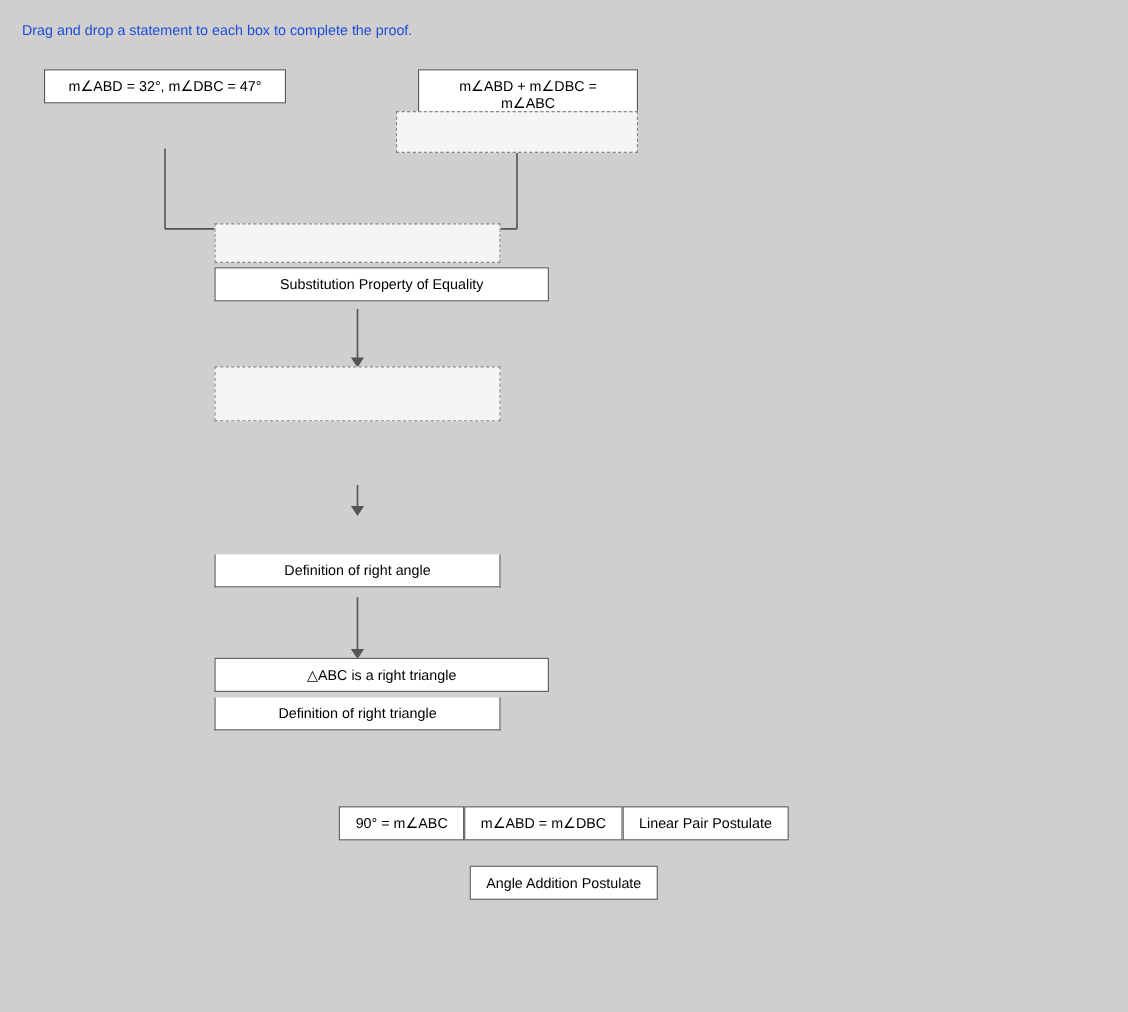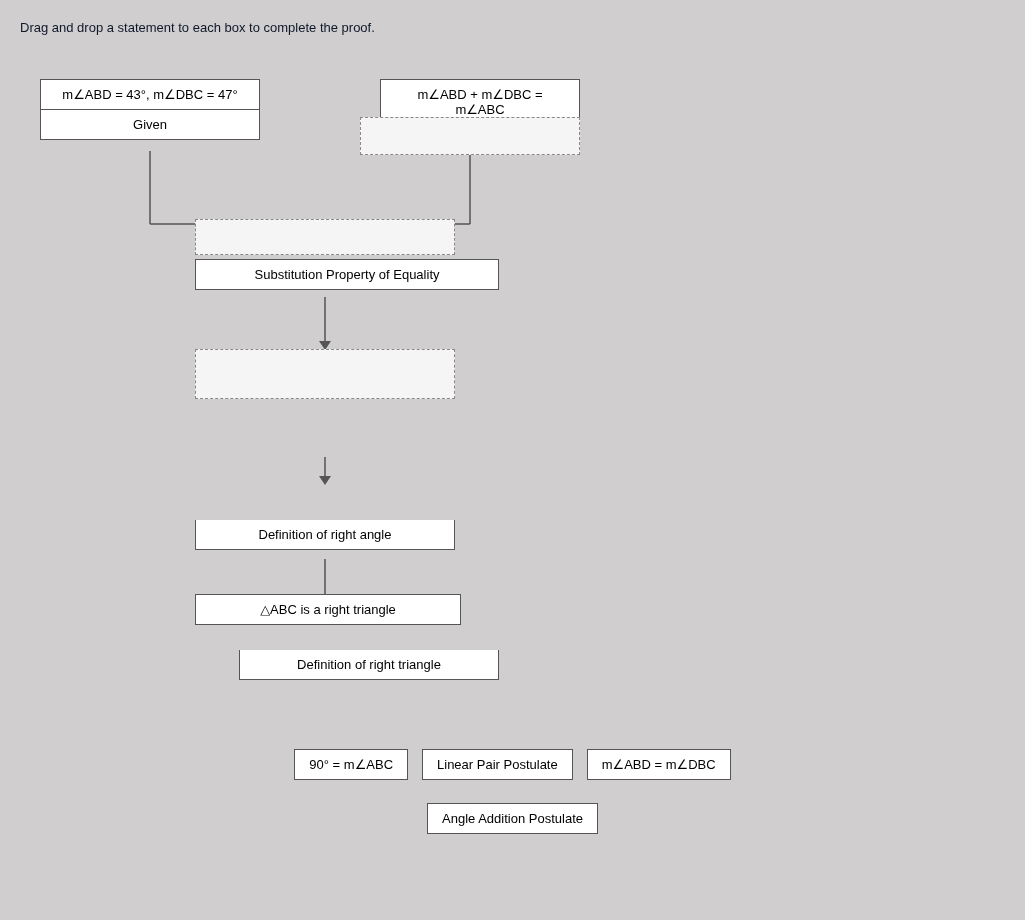--- a/index.html
+++ b/index.html
@@ -8,22 +8,22 @@
       font-family: Arial, sans-serif;
       font-size: 13px;
       width: 1025px;
       min-height: 920px;
       position: relative;
       padding: 20px;
     }
 
     .instruction {
       font-size: 13px;
-      color: #0f172a;
-      margin-bottom: 34px;
+      color: #1d4ed8;
+      margin-bottom: 18px;
     }
 
     
     .solid-box {
       border: 1.5px solid #555;
       background: #fff;
       text-align: center;
       padding: 7px 12px;
     }
 
@@ -34,21 +34,20 @@
       text-align: center;
       padding: 7px 12px;
       min-height: 36px;
     }
 
     
     .bottom-items {
       display: flex;
       flex-direction: row;
       justify-content: center;
-      gap: 14px;
       margin-top: 30px;
       flex-wrap: wrap;
     }
 
     .draggable-item {
       border: 1.5px solid #555;
       background: #fff;
       padding: 7px 14px;
       text-align: center;
       cursor: grab;
@@ -128,30 +127,29 @@
       position: absolute;
       left: 175px;
       top: 451px;
       width: 260px;
       border-radius: 15px;
     }
 
     .block-right-triangle {
       position: absolute;
       left: 175px;
-      top: 525px;
-      width: 266px;
+      top: 545px;
+      width: 304px;
     }
 
     .block-def-right-triangle {
       position: absolute;
       left: 175px;
       top: 581px;
       width: 260px;
-      margin-left: 44px;
     }
 
     .flowchart-wrapper {
       position: relative;
       height: 650px;
     }
   </style>
 </head>
 <body>
 
@@ -174,24 +172,21 @@
 
     <line x1="305" y1="388" x2="305" y2="413" stroke="#555" stroke-width="1.5"></line>
     <polygon points="299,407 311,407 305,416" fill="#555"></polygon>
 
     <line x1="305" y1="490" x2="305" y2="543" stroke="#555" stroke-width="1.5"></line>
     <polygon points="299,537 311,537 305,546" fill="#555"></polygon>
   </svg>
 
   <div class="block-given">
     <div class="solid-box">
-      <span>m∠ABD = 43°, m∠DBC = 47°</span>
-    </div>
-    <div class="solid-box" style="border-top:none;">
-      <span>Given</span>
+      <span>m∠ABD = 32°, m∠DBC = 47°</span>
     </div>
   </div>
 
   <div class="block-angle-add">
     <div class="solid-box">
       <span>m∠ABD + m∠DBC = m∠ABC</span>
     </div>
   </div>
 
   <div class="block-angle-add-dashed">
@@ -238,24 +233,24 @@
     </div>
   </div>
 
 </div>
 
 <div class="bottom-items">
   <div class="draggable-item">
     <span>90° = m∠ABC</span>
   </div>
   <div class="draggable-item">
+    <span>m∠ABD = m∠DBC</span>
+  </div>
+  <div class="draggable-item">
     <span>Linear Pair Postulate</span>
   </div>
-  <div class="draggable-item">
-    <span>m∠ABD = m∠DBC</span>
-  </div>
 </div>
 
 <div style="display:flex; justify-content:center; margin-top:23px;">
   <div class="draggable-item">
     <span>Angle Addition Postulate</span>
   </div>
 </div>
 
 </body></html>

